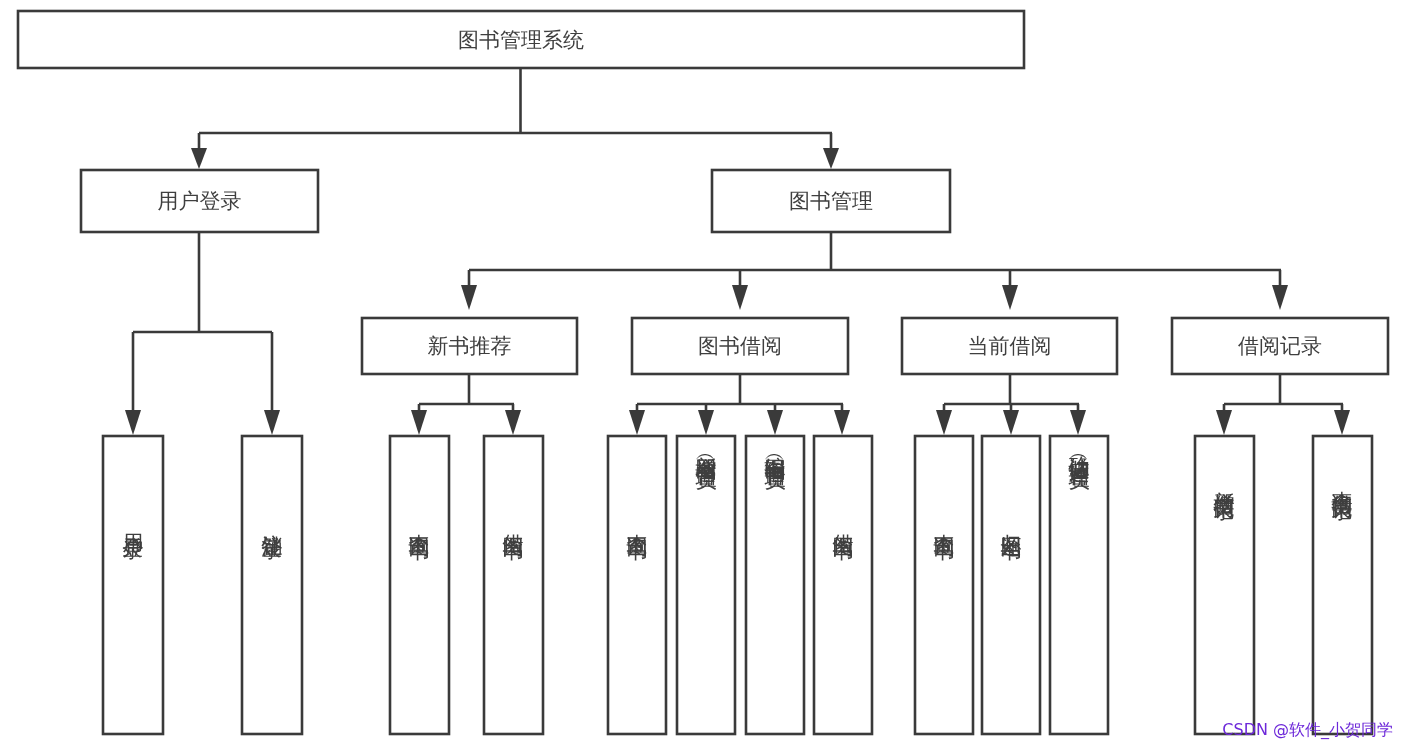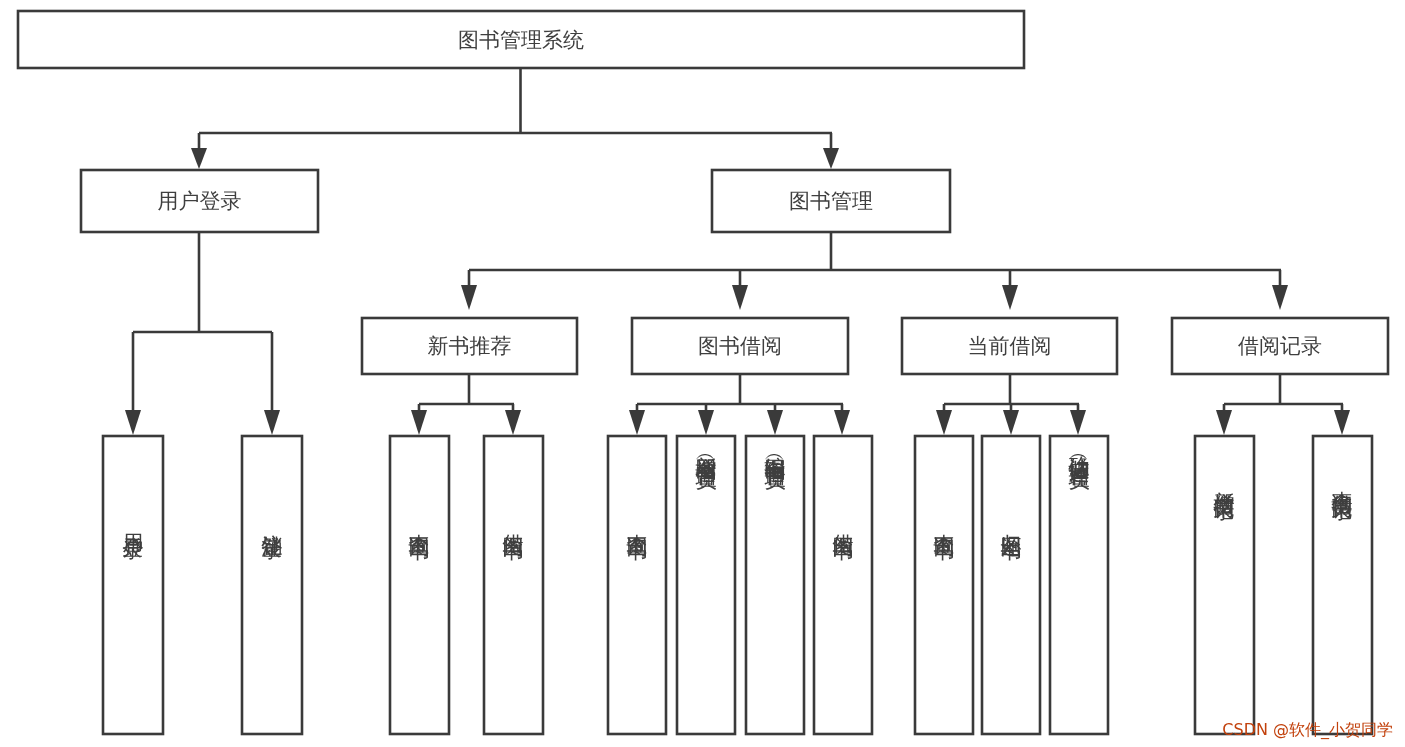--- a/index.html
+++ b/index.html
@@ -56,21 +56,21 @@
     writing-mode: vertical-rl;
     glyph-orientation-vertical: 0;
     letter-spacing: 2px;
   }
   .watermark {
     position: absolute;
     right: 12px;
     bottom: 6px;
     font-family: "DejaVu Sans", "Liberation Sans", sans-serif;
     font-size: 16px;
-    color: #c2410c;
+    color: #6d28d9;
     white-space: nowrap;
     pointer-events: none;
   }
 </style>
 </head>
 <body>
 
 <div id="diagram-root">
   <svg class="flowchart" viewBox="0 0 1405 747" xmlns="http://www.w3.org/2000/svg">
 

